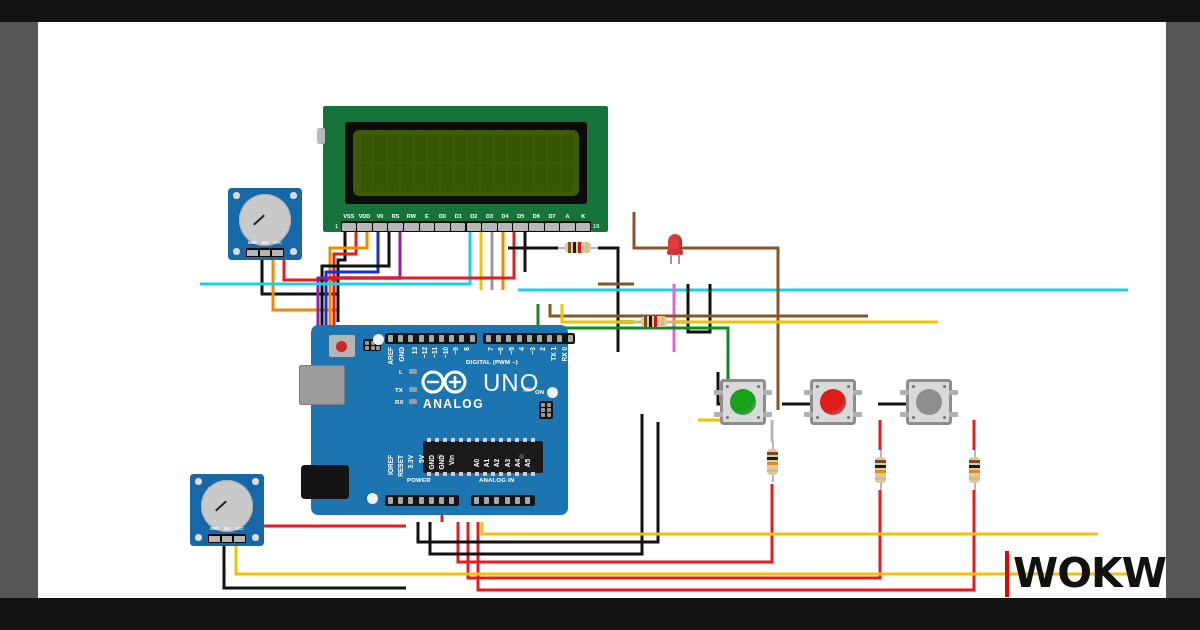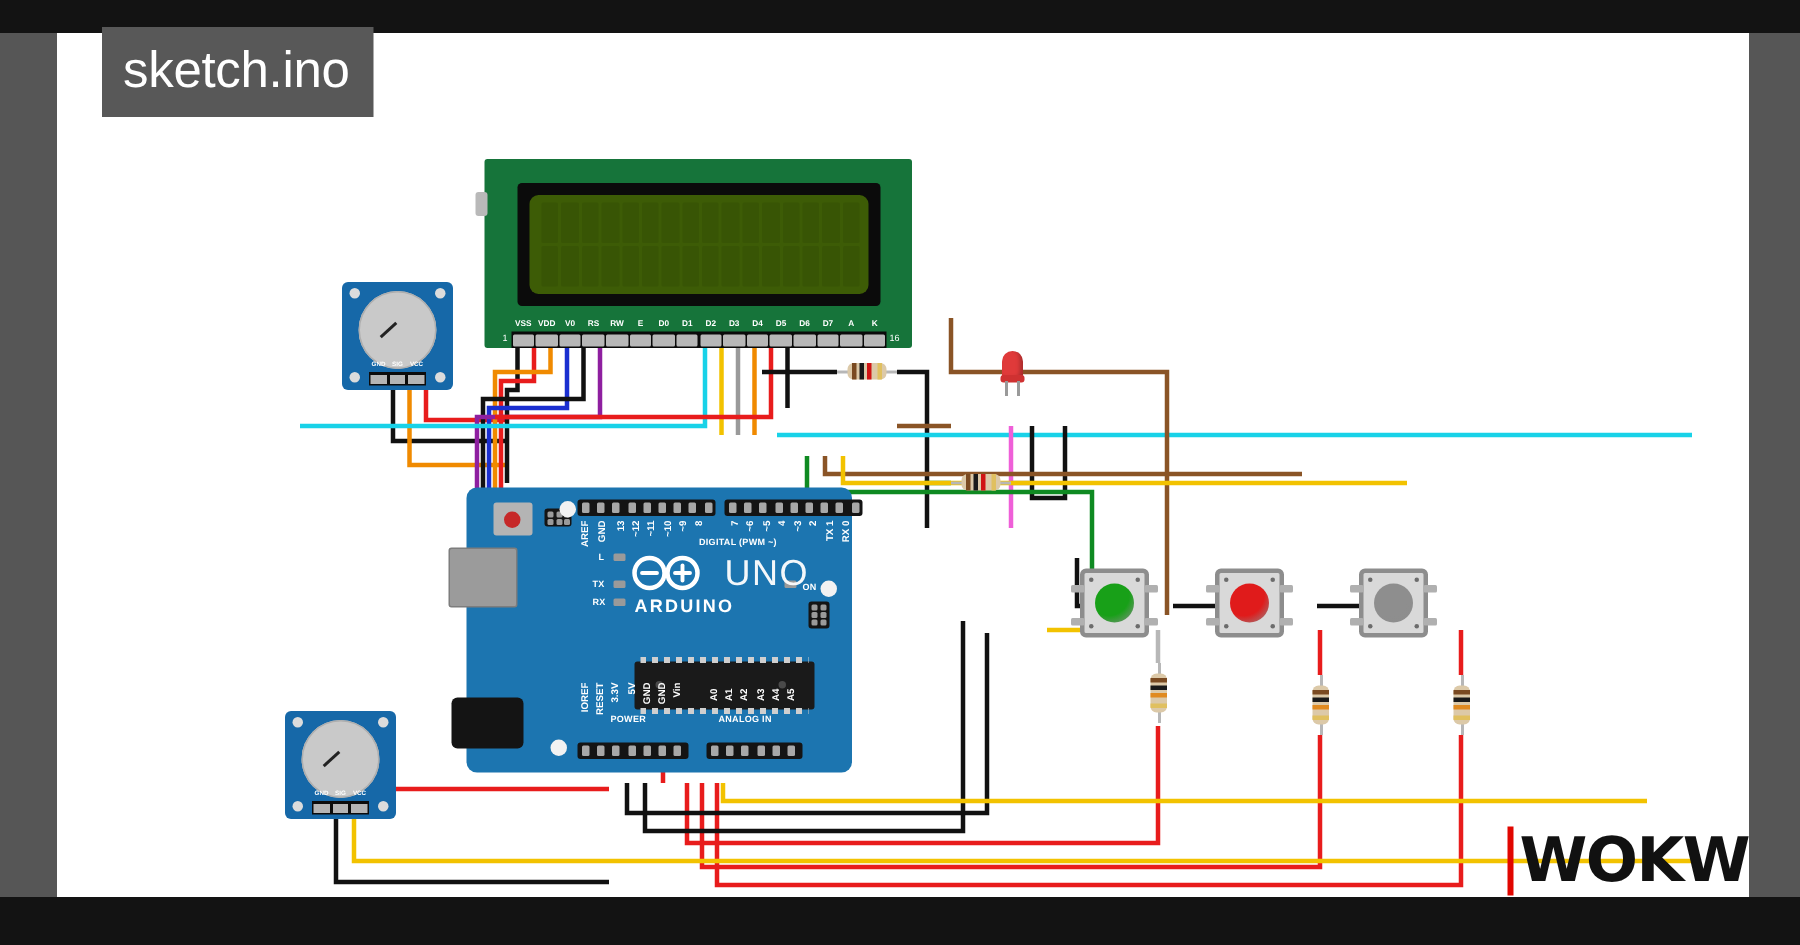--- a/index.html
+++ b/index.html
@@ -422,21 +422,21 @@
           <circle cx="14" cy="13" r="10"></circle>
             <circle cx="36" cy="13" r="10"></circle>
         </g>
         <g stroke="#ffffff" stroke-width="2.6" stroke-linecap="round">
           <line x1="9" y1="13" x2="19" y2="13"></line>
           <line x1="31" y1="13" x2="41" y2="13"></line>
             <line x1="36" y1="8" x2="36" y2="18"></line>
         </g>
       </svg>
       <div class="unoword">UNO</div>
-      <div class="arduword">ARDUINO</div>
+      <div class="arduword">ANALOG</div>
     </div>
 
     <div class="part pot" style="left:190px;top:166px">
       <div class="knob">
           <div class="needle" style="left:13px;top:25px"></div>
         </div>
       <span class="screw" style="left:5px;top:4px"></span>
         <span class="screw" style="left:62px;top:4px"></span>
       <span class="screw" style="left:5px;top:60px"></span>
         <span class="screw" style="left:62px;top:60px"></span>
@@ -537,14 +537,13 @@
       </div>
     </div>
 
     <div id="wokwi">
       <div class="bar"></div>
       <div class="txt">WOKWi</div>
     </div>
 
   </div>
 
-  <div id="tab">sketch.ino</div>
 </div>
 
 </body></html>

